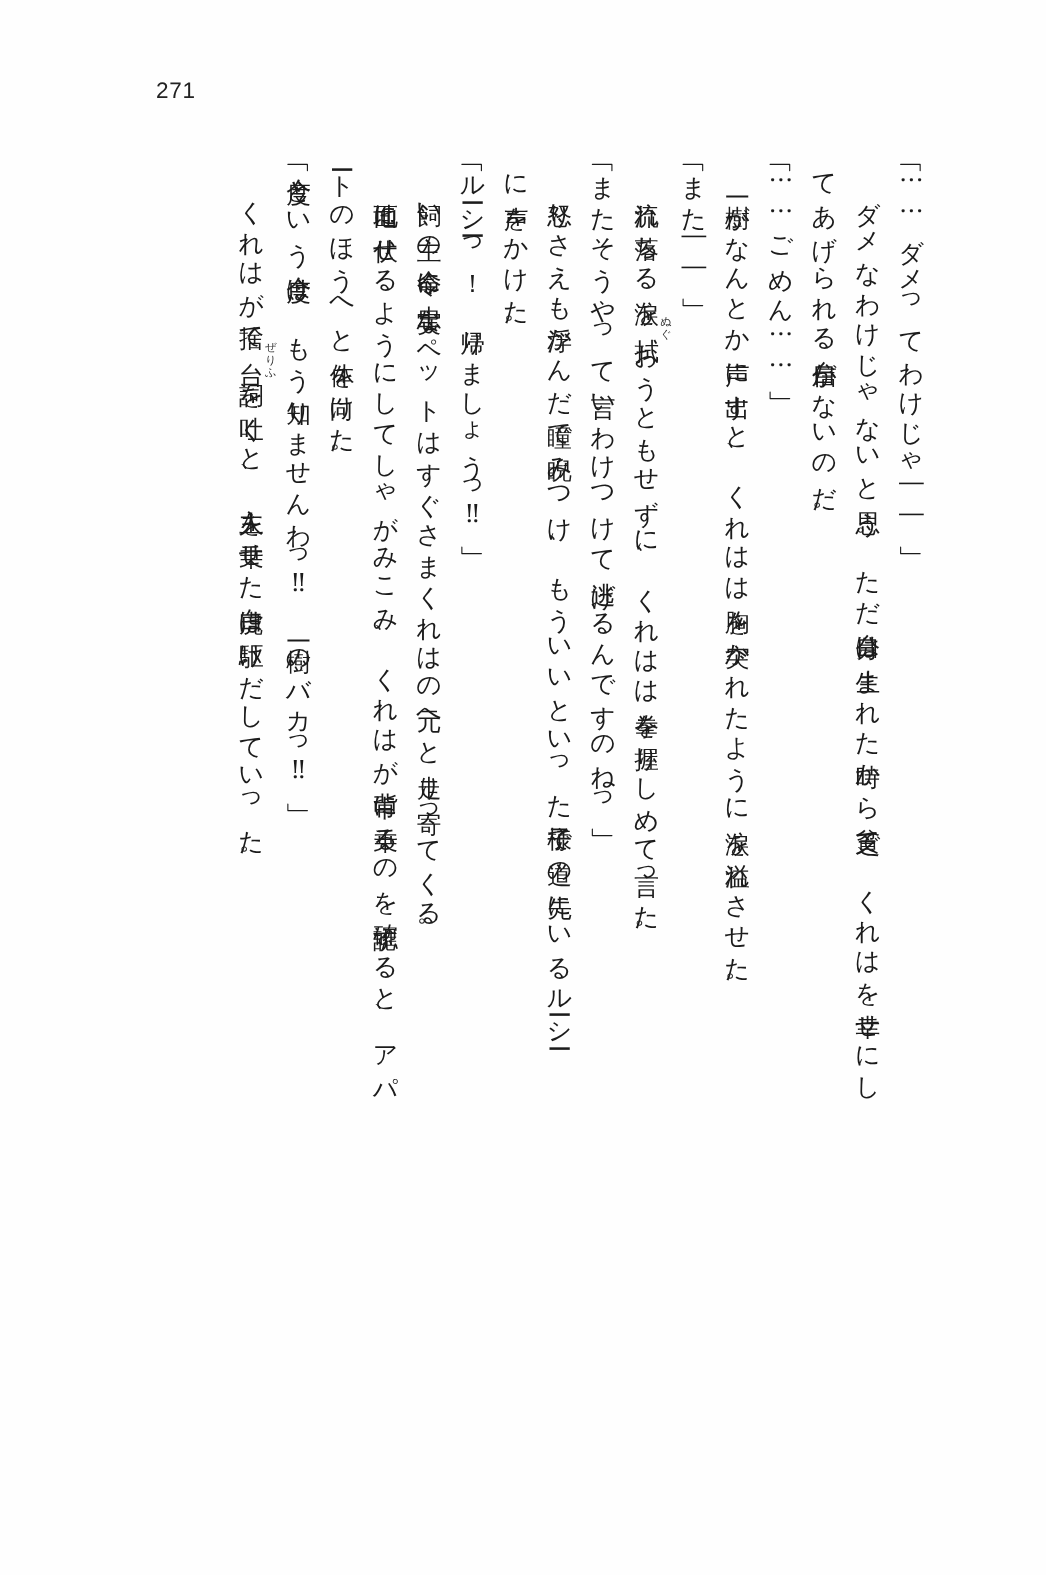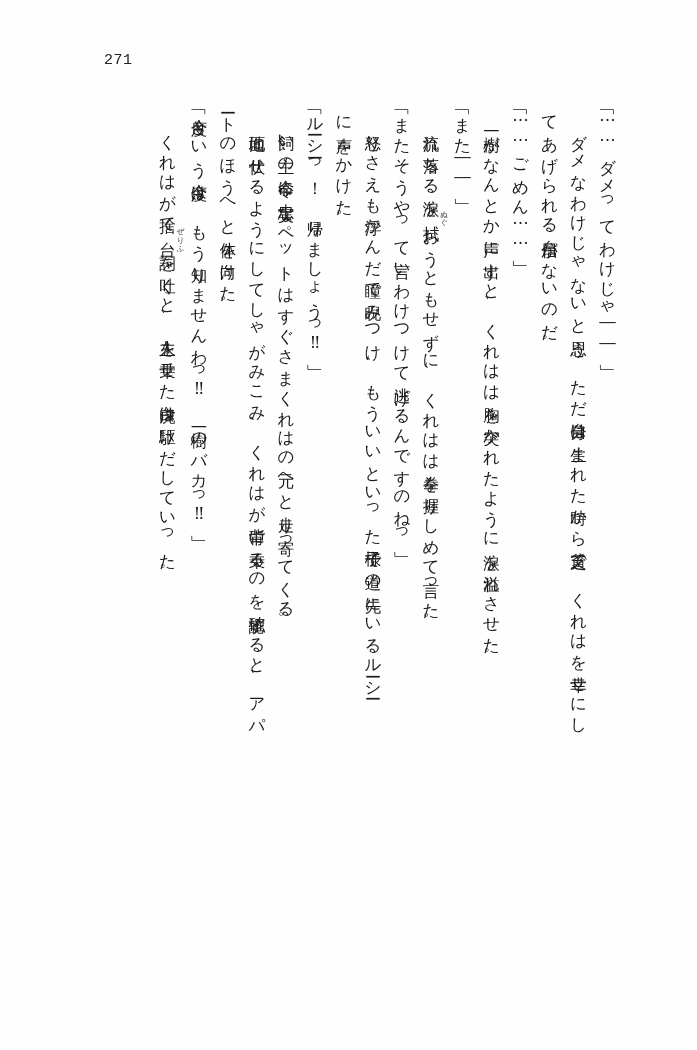--- a/index.html
+++ b/index.html
@@ -22,21 +22,21 @@
     height: 1050px;
     background: #fefefe;
   }
   .page-number {
     position: absolute;
     top: 52px;
     left: 104px;
     font-size: 15px;
     letter-spacing: 0.5px;
     color: #222;
-    font-family: Liberation Mono, monospace;
+    font-family: Liberation Sans, sans-serif;
   }
   .text-body {
     position: absolute;
     top: 104px;
     left: 62px;
     width: 560px;
     height: 760px;
     display: flex;
     flex-direction: row-reverse;
     align-items: flex-start;

